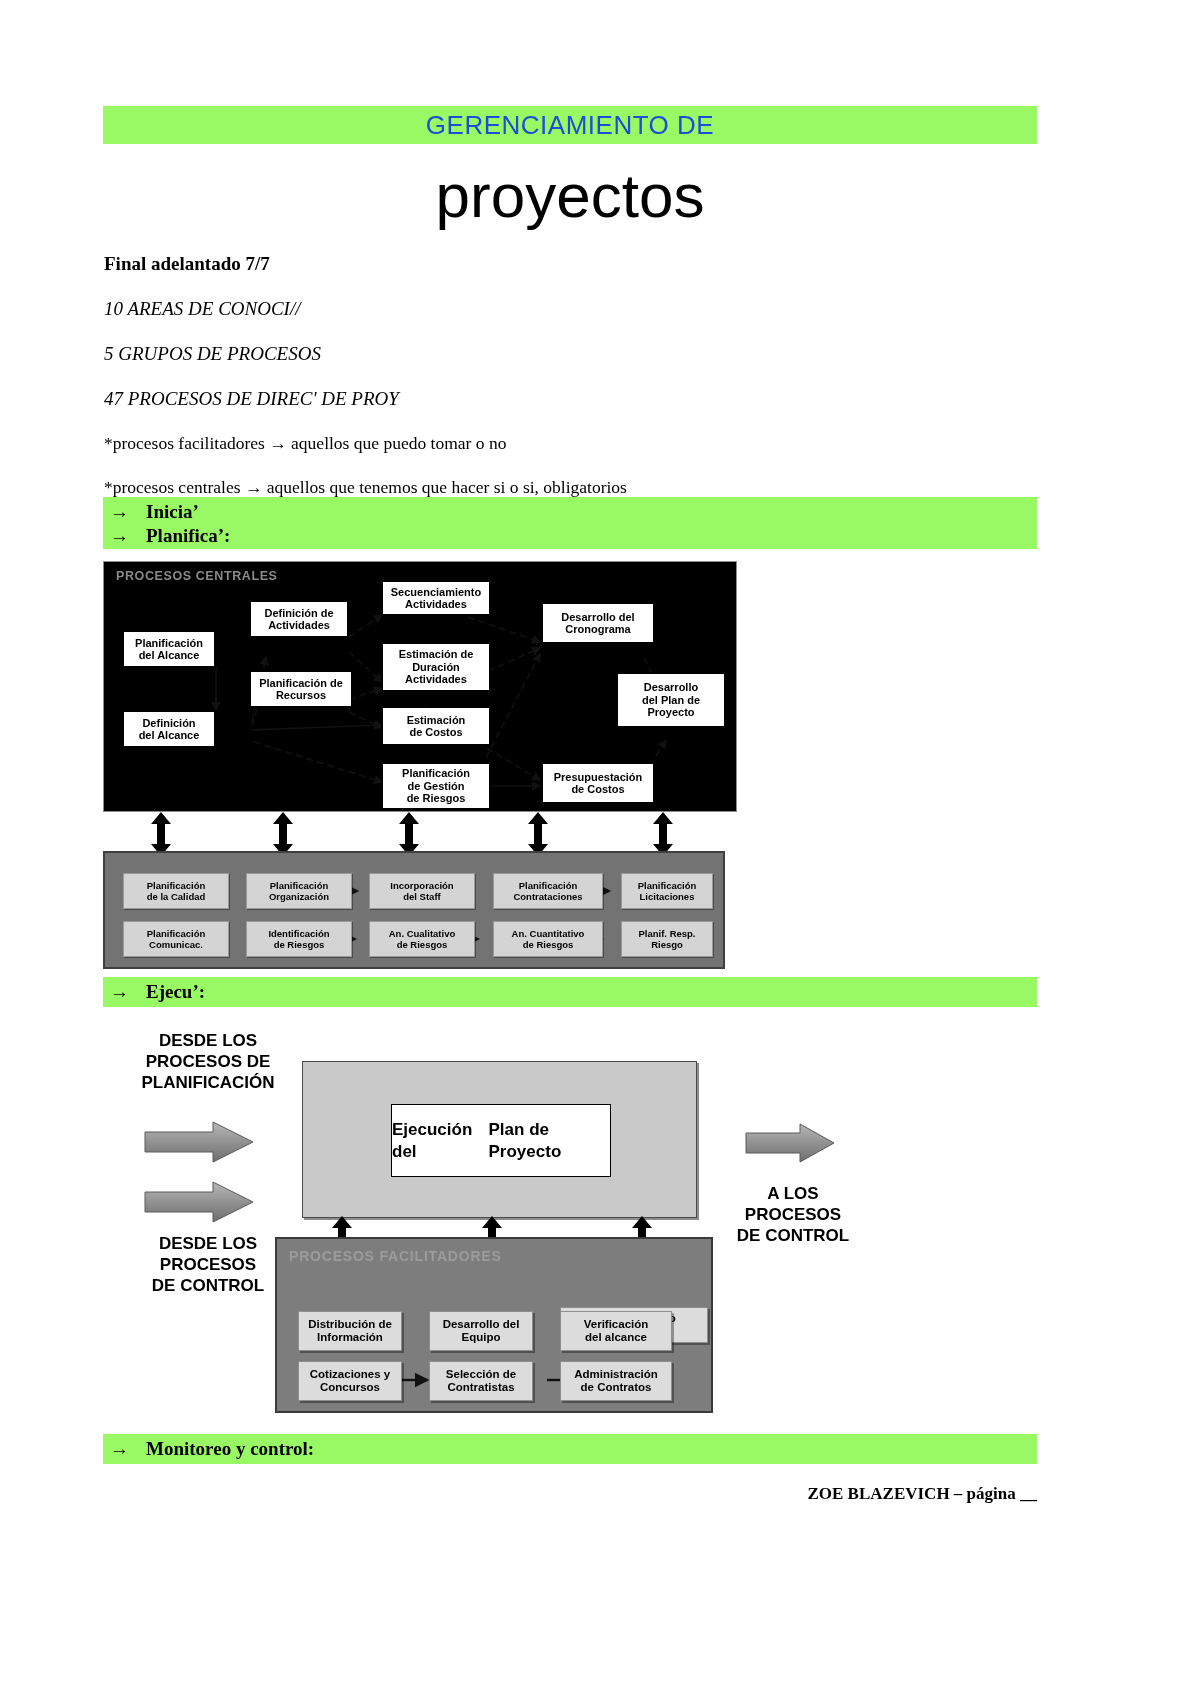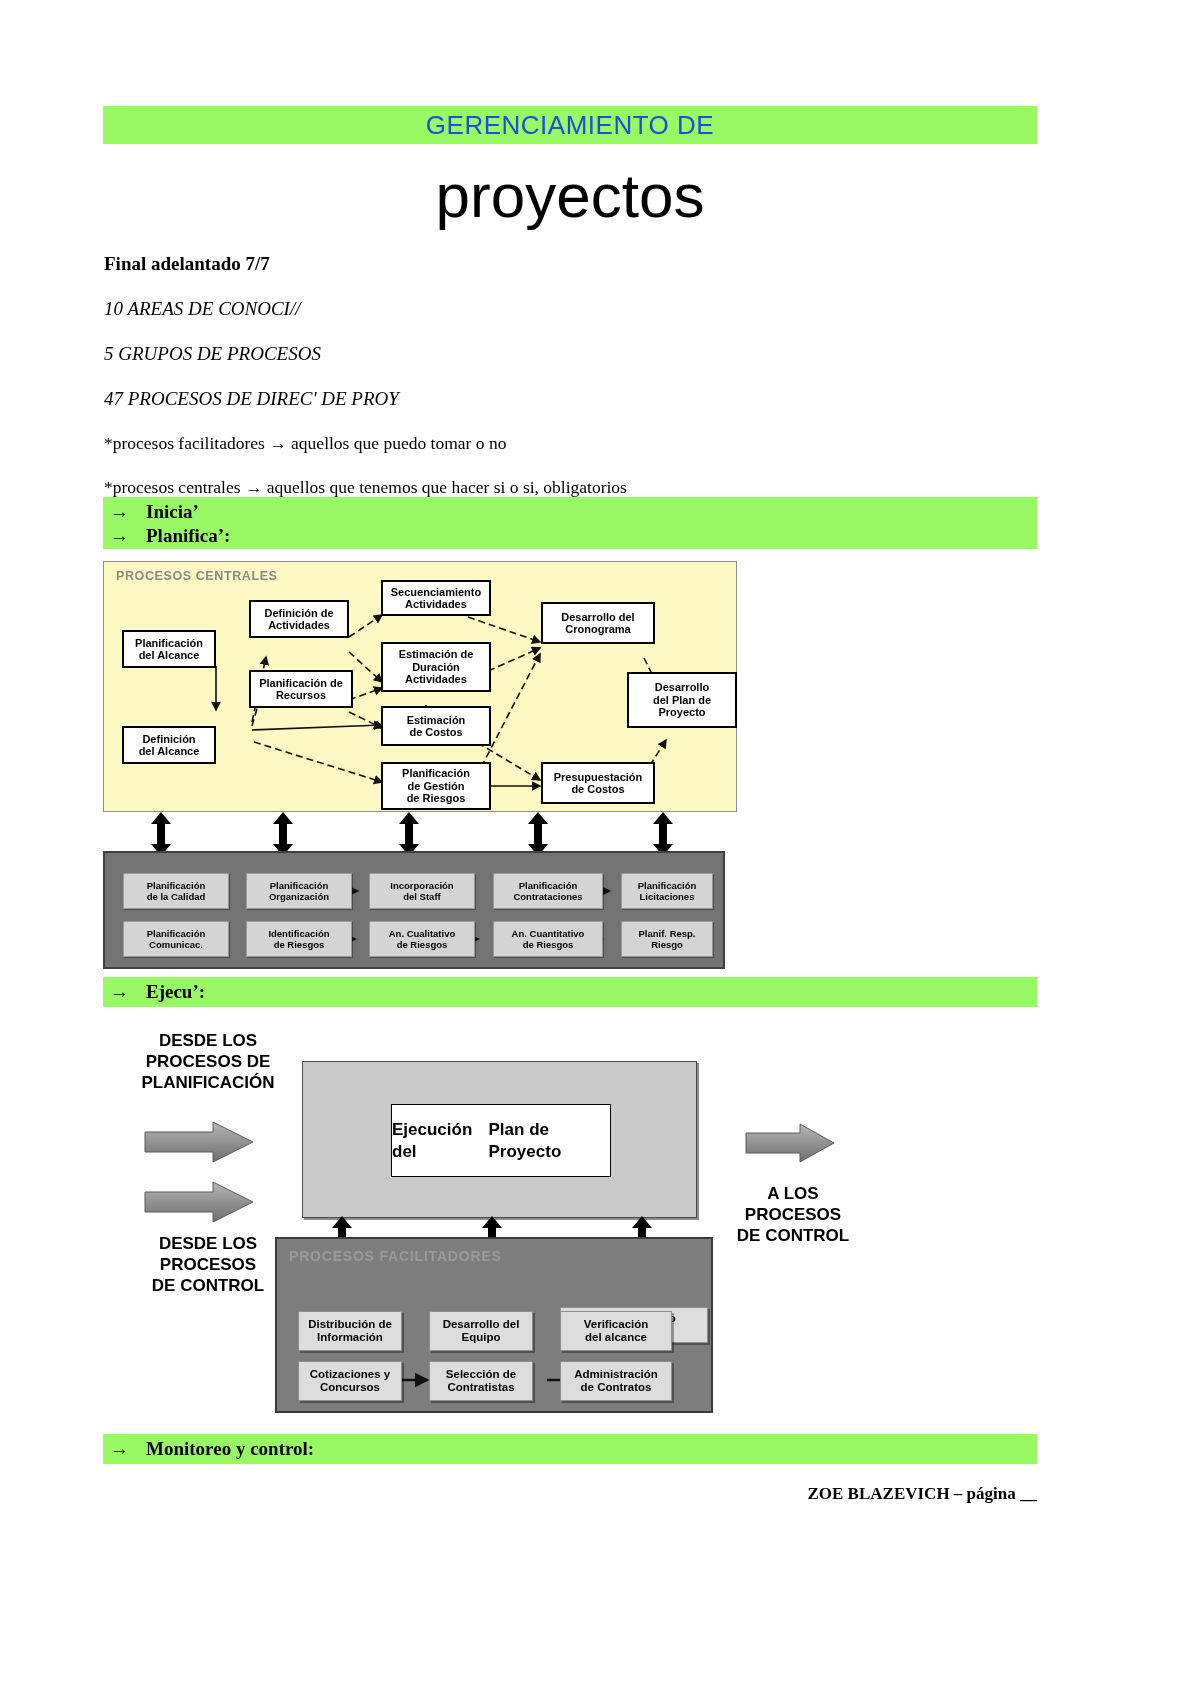--- a/index.html
+++ b/index.html
@@ -41,21 +41,21 @@
     position:absolute;left:103px;width:934px;background:#99f964;
   }
   .band .b-row{
     display:flex;align-items:center;height:24px;
     font-weight:bold;font-size:19px;color:#000;padding-left:7px;
   }
   .band .arrow{width:36px;font-size:19px;}
 
   
   .d1{position:absolute;left:103px;top:561px;width:632px;height:249px;
-      background:#fef9c3;border:1px solid #8d8d8d;}
+      background:#000000;border:1px solid #8d8d8d;}
   .d1-title{position:absolute;left:12px;top:7px;font-family:"Liberation Sans",sans-serif;
       font-weight:bold;font-size:12.5px;color:#8a8a8a;letter-spacing:.6px;}
 
   .nodeW{
     position:absolute;background:#ffffff;border:2px solid #000;
     display:flex;align-items:center;justify-content:center;text-align:center;
     font-family:"Liberation Sans", sans-serif;font-weight:bold;
     font-size:11px;line-height:12.5px;color:#000;box-sizing:border-box;
   }
 
@@ -188,21 +188,21 @@
         <path d="M540,96 L560,136" stroke-dasharray="7,4"></path>
 
         <path d="M540,213 L562,178" stroke-dasharray="7,4"></path>
       </g>
     </svg>
 
     <div class="nodeW" style="left:18px;top:68px;width:94px;height:38px;">
       <span style="white-space:pre-line">Planificación
 del Alcance</span>
     </div>
-    <div class="nodeW" style="left:18px;top:164px;width:94px;height:38px;">
+    <div class="nodeW" style="left:18px;top:148px;width:94px;height:38px;">
       <span style="white-space:pre-line">Definición
 del Alcance</span>
     </div>
     <div class="nodeW" style="left:145px;top:38px;width:100px;height:38px;">
       <span style="white-space:pre-line">Definición de
 Actividades</span>
     </div>
     <div class="nodeW" style="left:145px;top:108px;width:104px;height:38px;">
       <span style="white-space:pre-line">Planificación de
 Recursos</span>
@@ -222,21 +222,21 @@
     </div>
     <div class="nodeW" style="left:277px;top:200px;width:110px;height:48px;">
       <span style="white-space:pre-line">Planificación
 de Gestión
 de Riesgos</span>
     </div>
     <div class="nodeW" style="left:437px;top:40px;width:114px;height:42px;">
       <span style="white-space:pre-line">Desarrollo del
 Cronograma</span>
     </div>
-    <div class="nodeW" style="left:523px;top:110px;width:110px;height:56px;">
+    <div class="nodeW" style="left:512px;top:110px;width:110px;height:56px;">
       <span style="white-space:pre-line">Desarrollo
 del Plan de
 Proyecto</span>
     </div>
     <div class="nodeW" style="left:437px;top:200px;width:114px;height:42px;">
       <span style="white-space:pre-line">Presupuestación
 de Costos</span>
     </div>
   </div>
 

